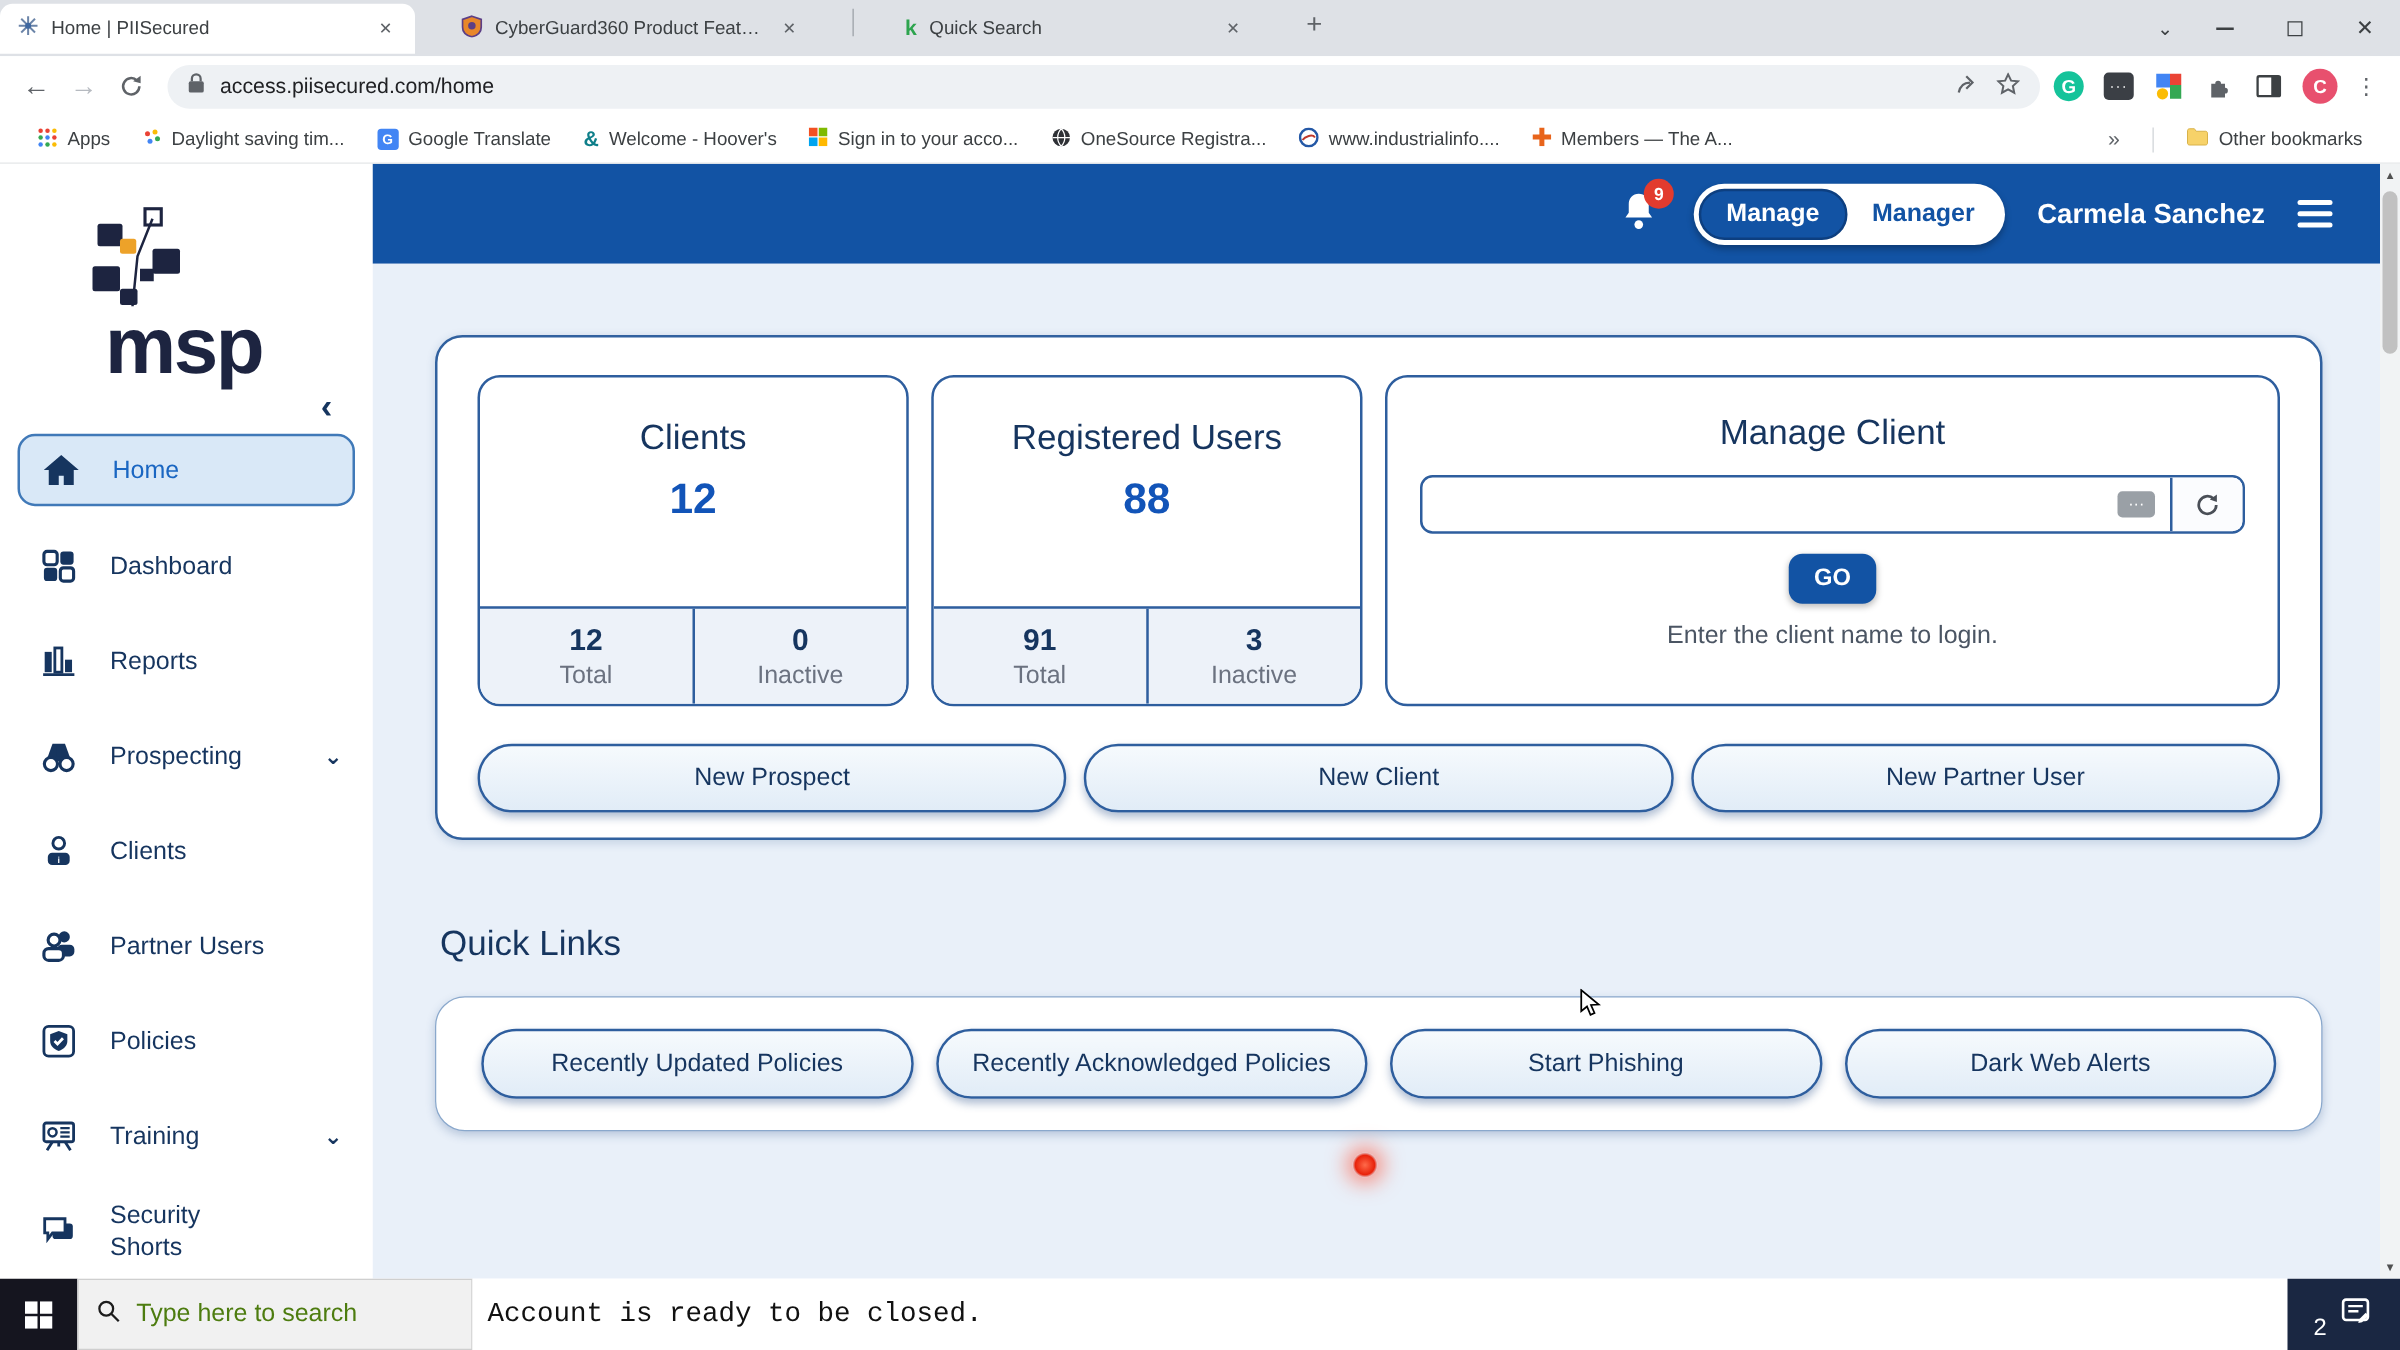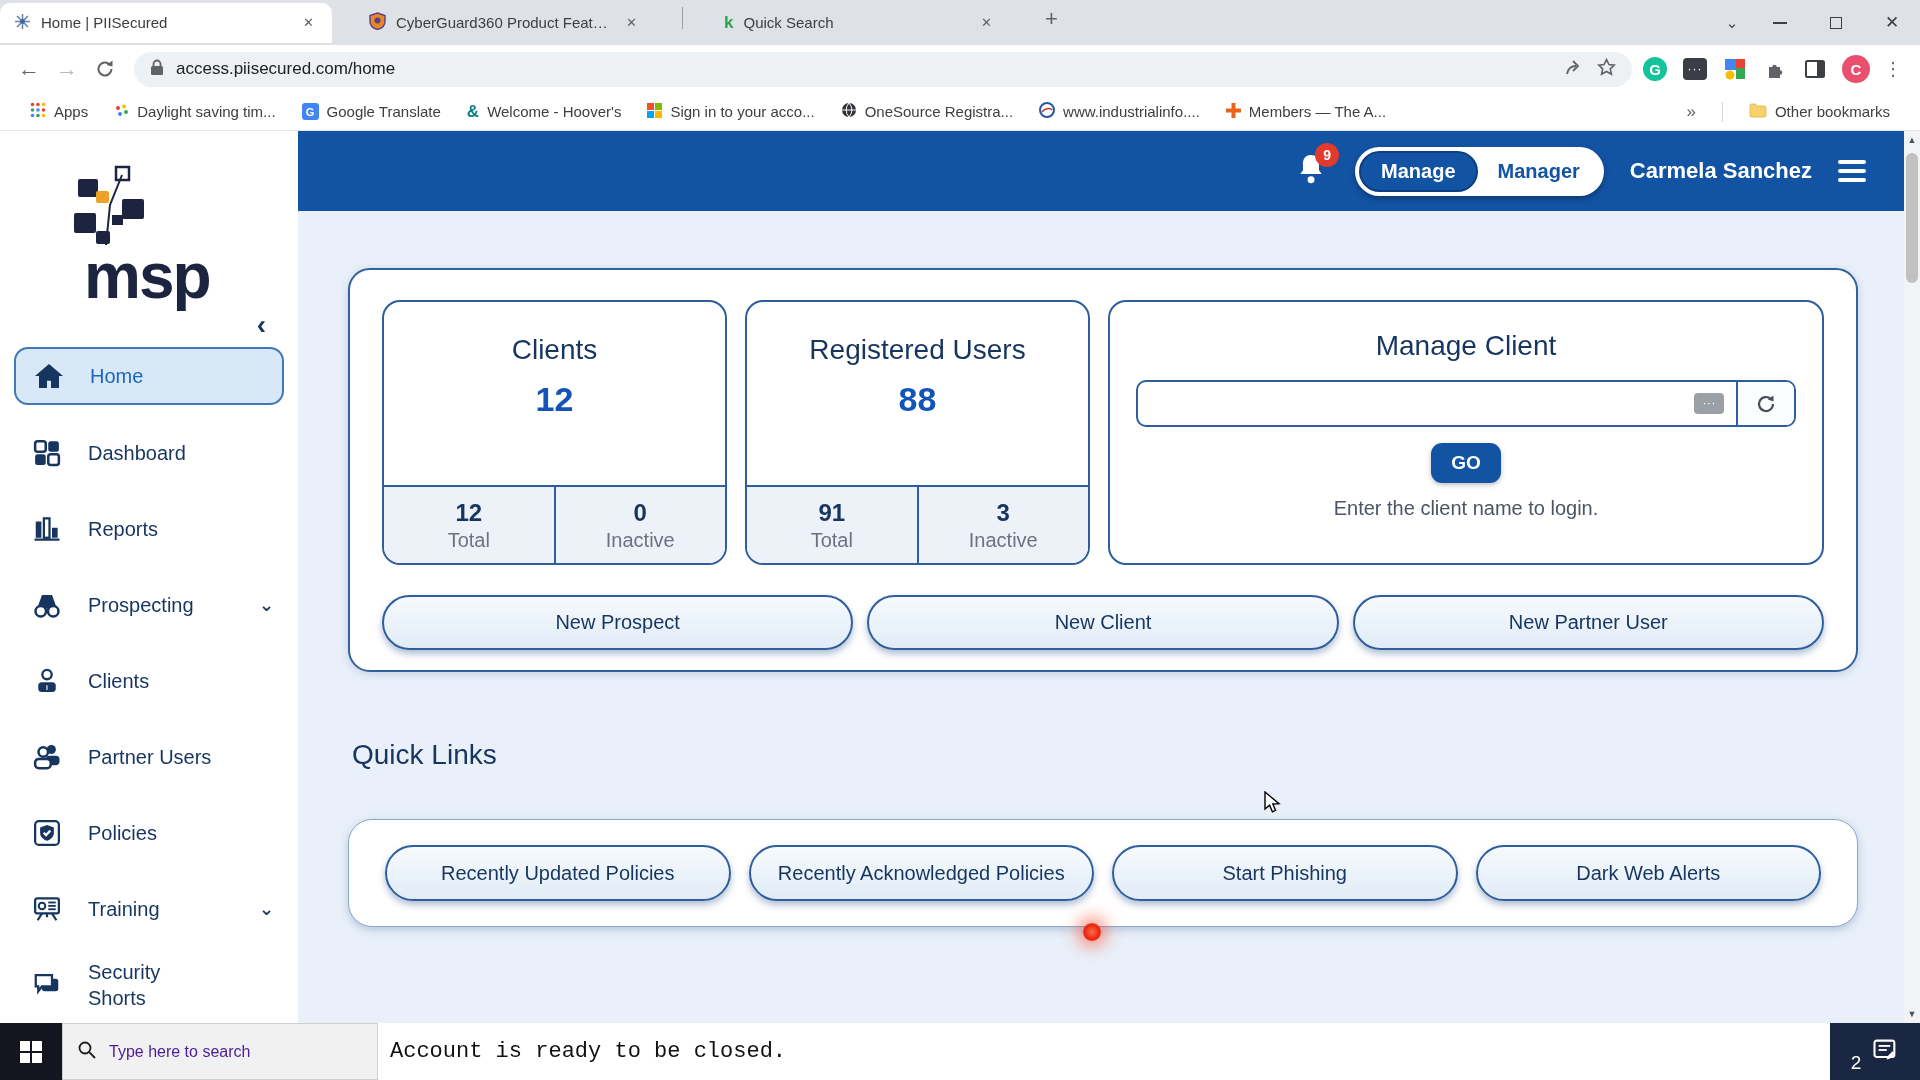--- a/index.html
+++ b/index.html
@@ -113,40 +113,40 @@
     font-size:19px; padding:9px 20px; border-radius:11px; box-shadow:0 2px 5px rgba(0,0,0,.25);text-align:center; }
   .manage-helper { margin-top:14px; font-size:20px; color:#4b5563; }
 
   .actions-row { display:flex; gap:14px; margin-top:30px; }
   .pill-btn { flex:1; height:55px; border:2px solid #2e5e9e; border-radius:28px;
     background:linear-gradient(#f6fafd,#e1ecf7); color:#16355f; font-size:20px;
     display:flex; align-items:center; justify-content:center;
     box-shadow:0 4px 7px rgba(30,70,130,.35); }
 
   .ql-heading { position:absolute; left:54px; top:528px; font-size:28px; color:#16355f; }
-  .ql-panel { position:absolute; left:50px; top:608px; width:1510px; height:108px; background:#fff;
+  .ql-panel { position:absolute; left:50px; top:586px; width:1510px; height:108px; background:#fff;
     border:1px solid #8aa8cc; border-radius:24px; box-shadow:0 3px 8px rgba(30,70,130,.25);
     display:flex; align-items:center; gap:18px; padding:0 36px; }
   .ql-btn { flex:1; height:56px; }
 
   .click-glow { position:absolute; left:784px; top:711px; width:20px; height:20px; border-radius:50%;
     background:radial-gradient(circle,#ff6a4a 0%,#e8220a 55%,rgba(232,34,10,0) 75%);
     box-shadow:0 0 16px 5px rgba(255,70,40,.55); }
   .cursor { position:absolute; left:966px; top:580px; }
 
   .scrollbar { position:absolute; right:0; top:0; width:16px; height:892px; background:#f1f3f4; z-index:4; }
   .sb-arrow { position:absolute; left:0; width:16px; text-align:center; font-size:9px; color:#505050; }
   .sb-thumb { position:absolute; left:2px; top:22px; width:12px; height:130px; background:#c1c1c1; border-radius:6px; }
 
   
   .taskbar { position:absolute; left:0; top:1023px; width:1920px; height:57px; display:flex; z-index:6; }
   .tb-start { width:62px; background:#15151f; display:flex; align-items:center; justify-content:center; }
   .tb-search { width:316px; background:#f1f1f1; border:1px solid #cfcfcf; display:flex;
     align-items:center; gap:12px; padding:0 14px; }
-  .tb-search-text { font-size:16px; color:#4c1d95; }
+  .tb-search-text { font-size:20px; color:#4d7c0f; }
   .tb-caption { flex:1; background:#fff; display:flex; align-items:center; padding-left:12px; }
   .caption-text { font-family:"Liberation Mono","DejaVu Sans Mono",monospace; font-size:22px; color:#111; }
   .tb-tray { width:90px; background:#1a2742; display:flex; align-items:center; justify-content:center; gap:10px; }
   .tray-num { color:#fff; font-size:19px; align-self:flex-end; margin-bottom:6px; }
 </style>
 </head>
 <body>
 
 <div id="screen">
 

